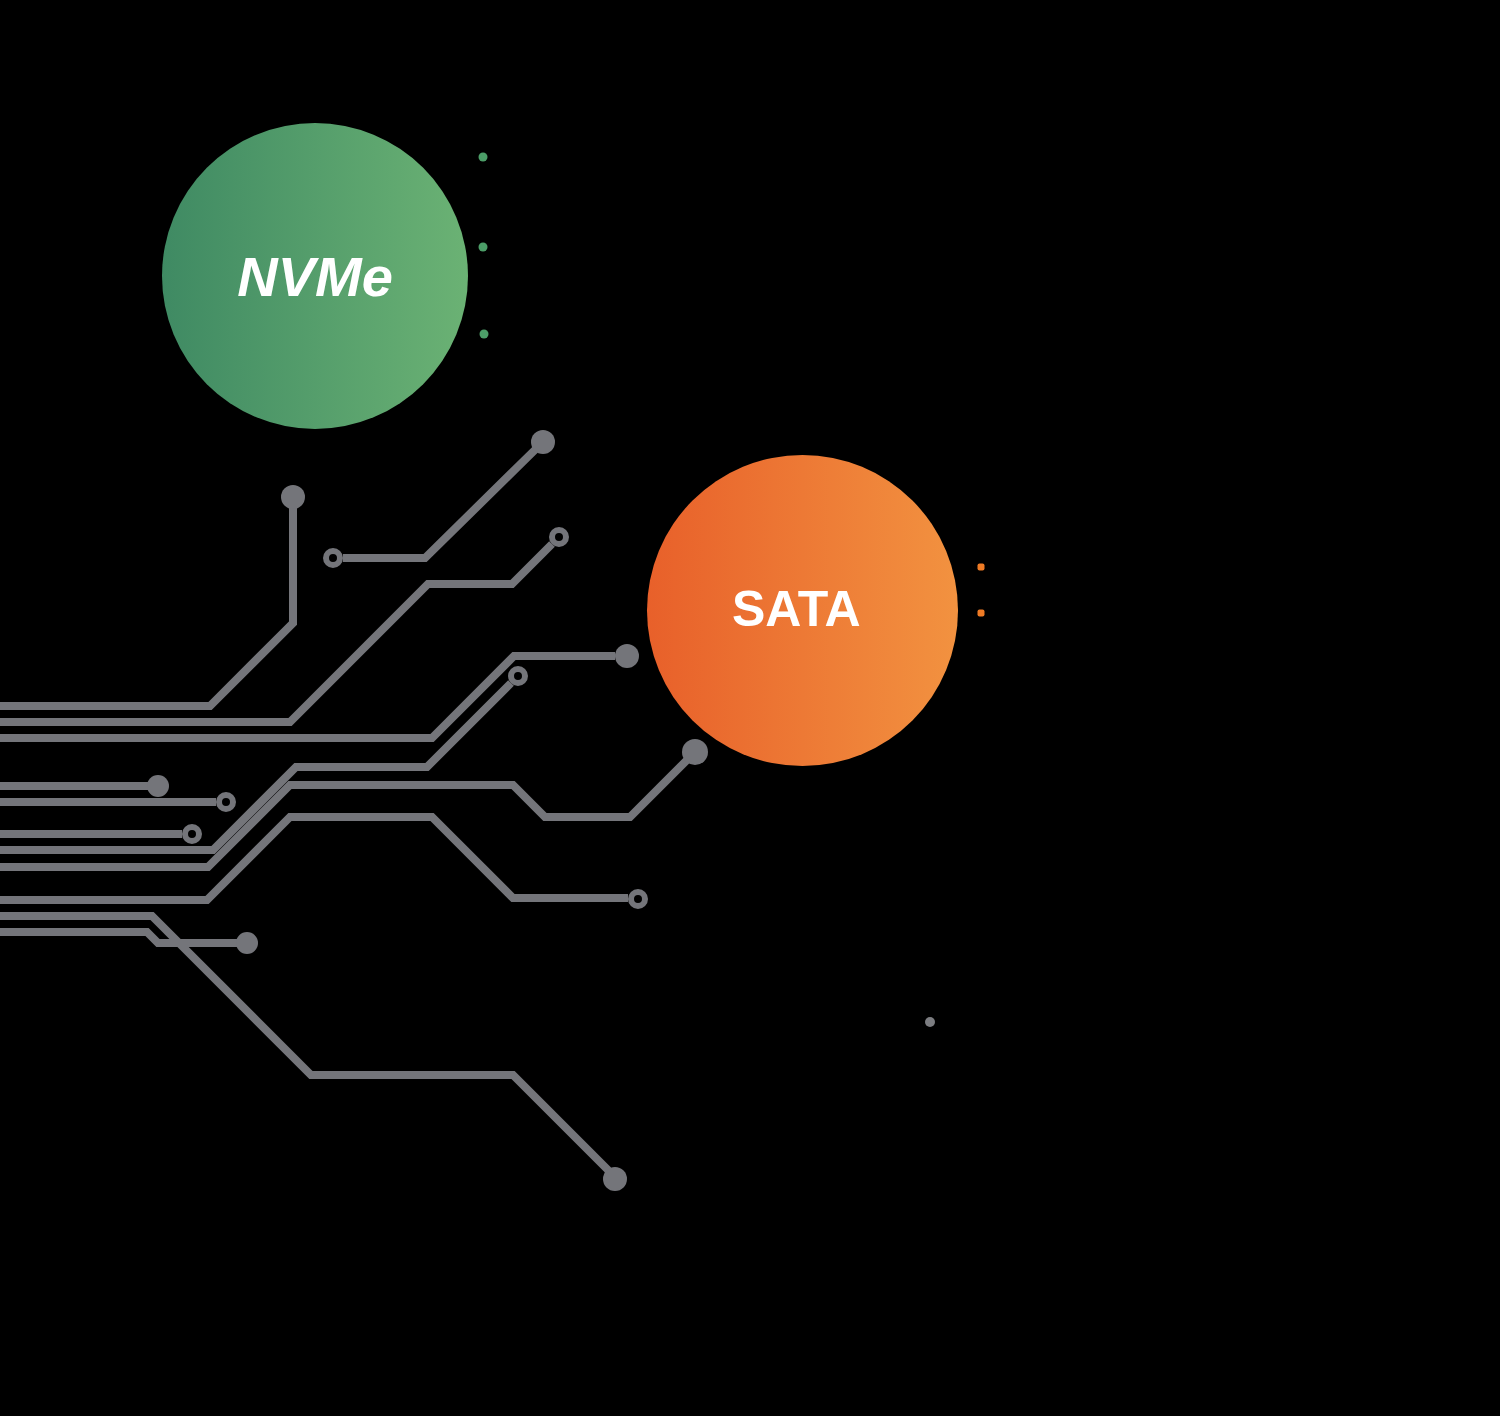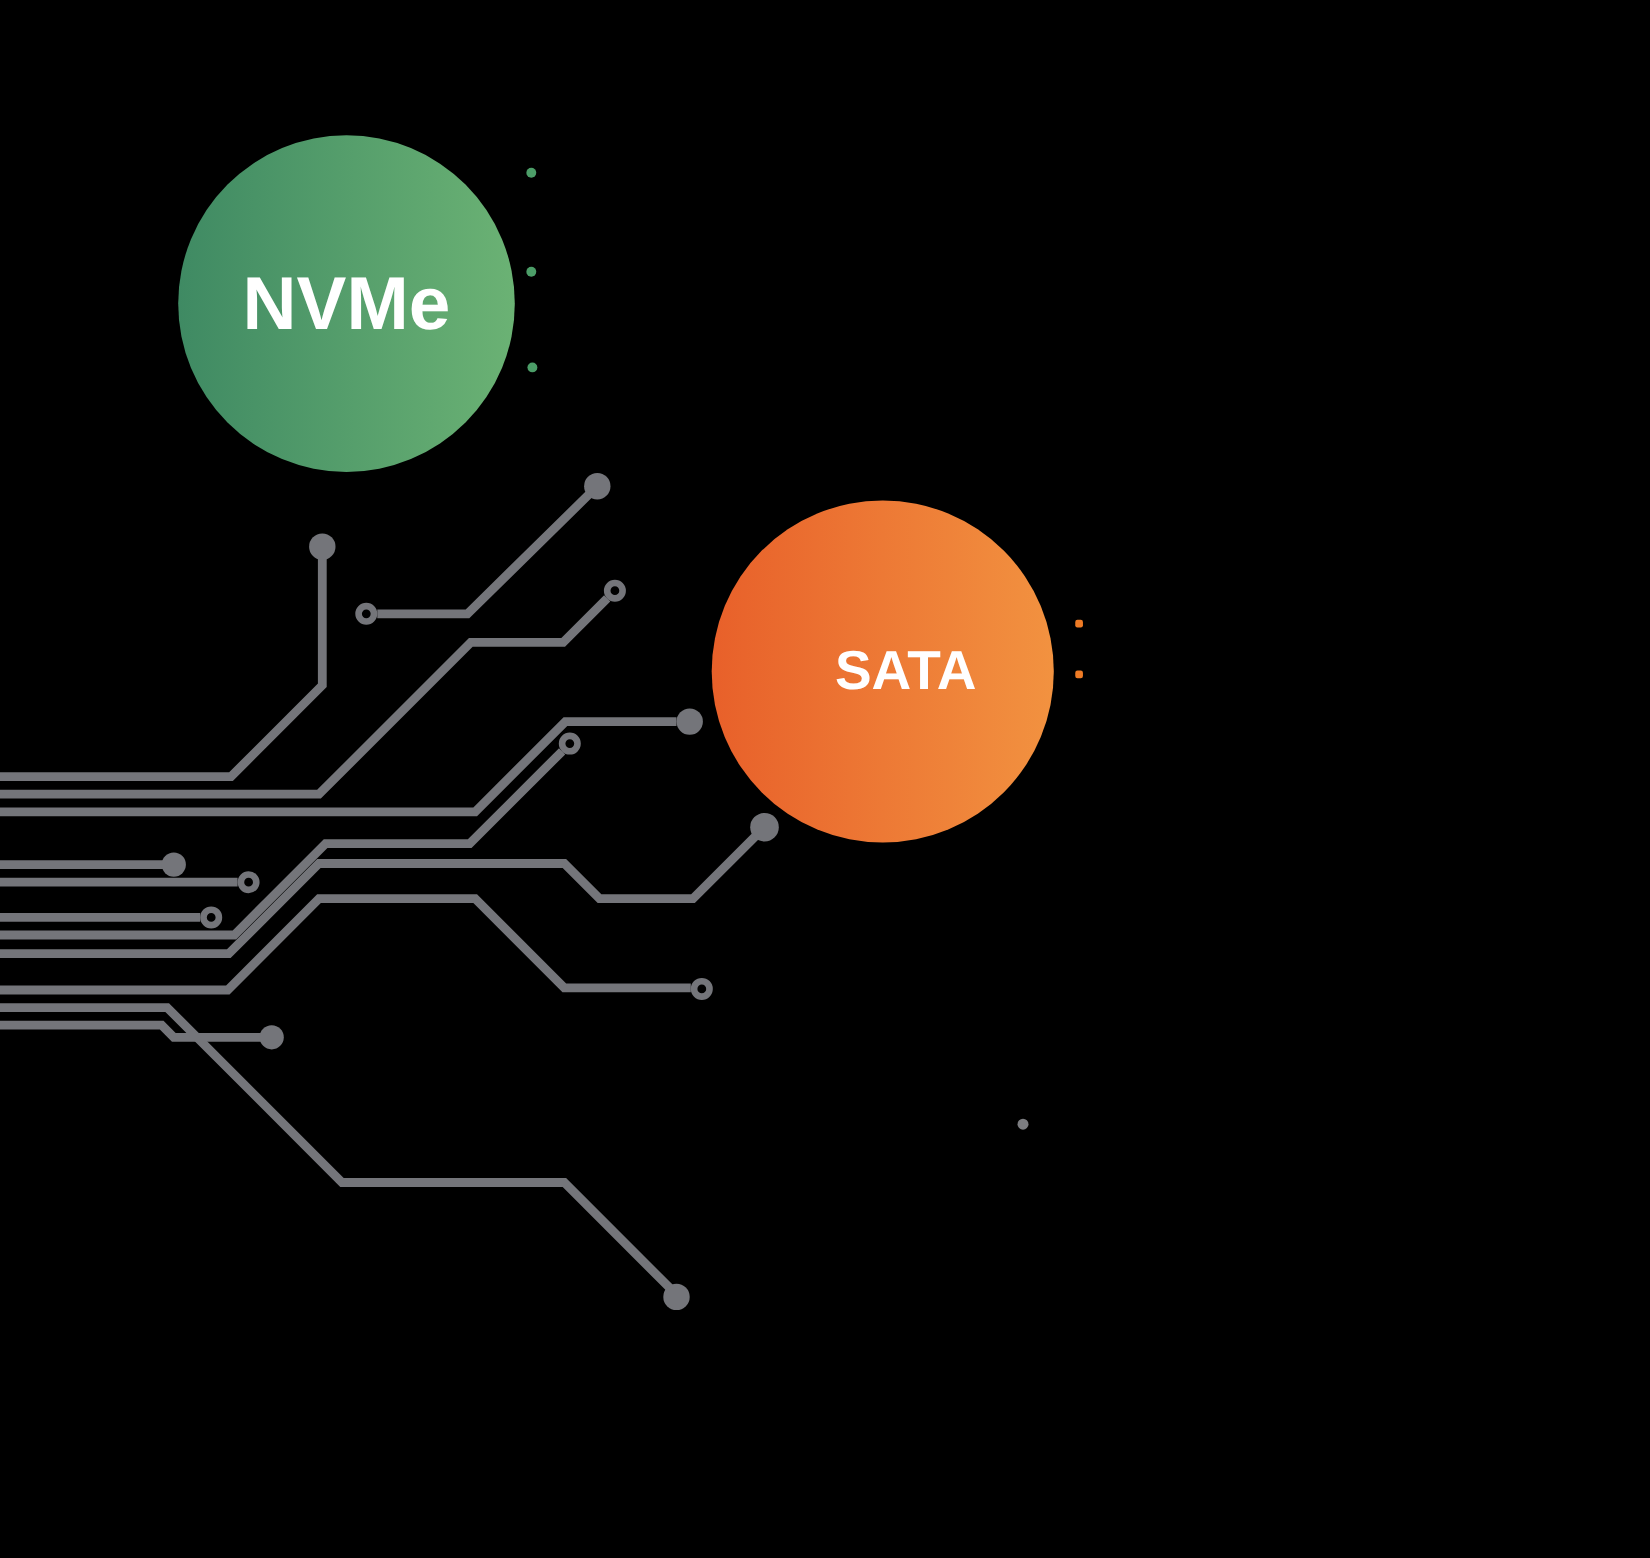--- a/index.html
+++ b/index.html
@@ -46,28 +46,27 @@
   #hdds-node{
     left:602px;top:907px;width:310px;height:310px;
     background:var(--hdds-fill);
   }
   .node-label{
     color:var(--label-text);
     font-weight:700;
     letter-spacing:0;
     white-space:nowrap;
   }
-  #nvme-node .node-label{font-size:68px;}
+  #nvme-node .node-label{font-size:56px;font-style:italic;}
   #hdds-node .node-label{font-size:54px;}
   #sata-node{justify-content:flex-start;}
   .sata-label-block{
     position:absolute;left:85px;top:50%;
     transform:translateY(-52%);
     text-align:right;
-    margin-left:27px;
   }
   .sata-label-block .node-label{
     display:block;font-size:50px;line-height:69px;
   }
 </style>
 </head>
 <body>
 
 <div id="stage">
 

